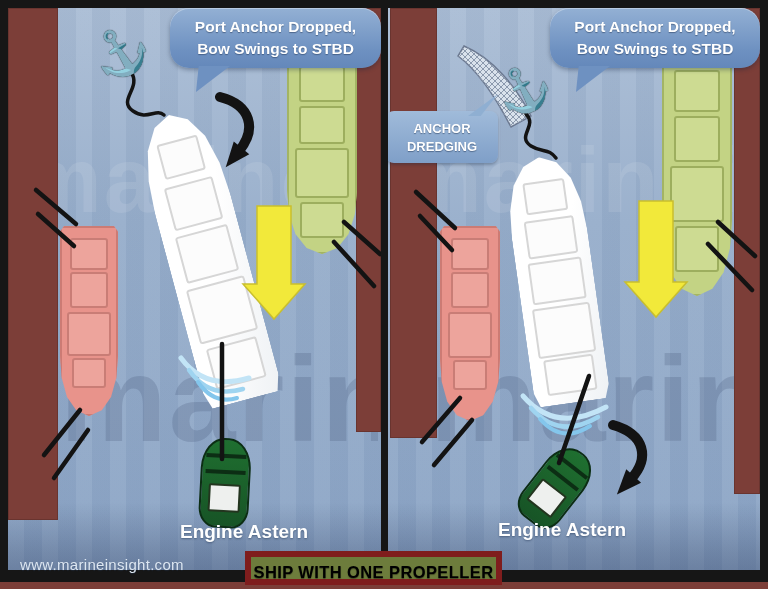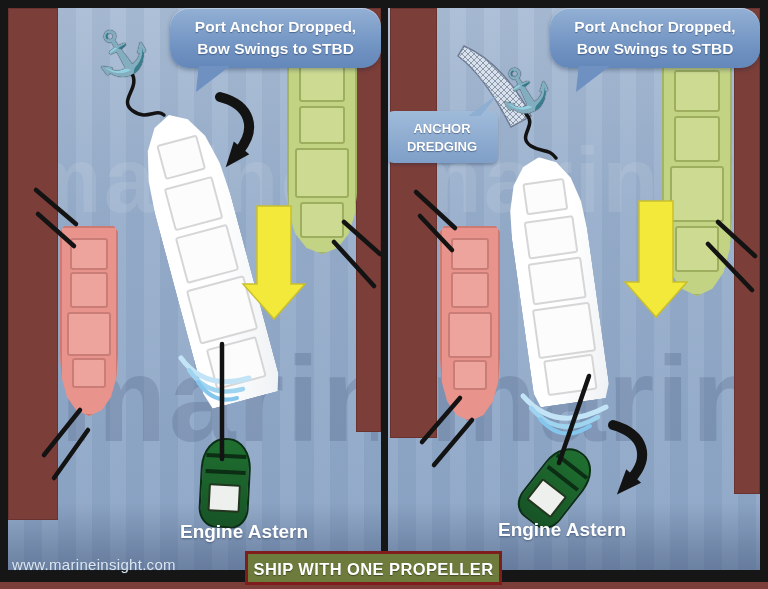--- a/index.html
+++ b/index.html
@@ -60,22 +60,22 @@
     z-index:7;border-radius:8px;color:#fff;font-weight:bold;text-align:center;
     background:linear-gradient(180deg,#a0bbda 0%,#7f9fc8 100%);
     box-shadow:0 2px 3px rgba(20,35,60,.3);
     font-size:13px;line-height:1.35;padding-top:9px;box-sizing:border-box;
     white-space:pre-line;text-shadow:0 1px 1px rgba(30,50,80,.5);
   }
   
   .frame{background:#161616;z-index:8;}
   #bottom-red{background:#7c3e38;z-index:8;}
   #banner{
-    z-index:9;background:#6d7c3c;border:3px solid #7f1d1d;box-sizing:border-box;
-    color:#ffffff;font-weight:bold;font-size:16.5px;text-align:center;line-height:30px;
+    z-index:9;background:#6d7c3c;border:6px solid #7f1d1d;box-sizing:border-box;
+    color:#000000;font-weight:bold;font-size:16.5px;text-align:center;line-height:30px;
     letter-spacing:.4px;text-shadow:0 1px 1px rgba(0,0,0,.4);
   }
   #website{z-index:9;color:#dde7f2;font-size:15px;letter-spacing:.3px;
            text-shadow:0 1px 1px rgba(40,60,90,.4);}
 </style>
 </head>
 <body>
 
 <div id="stage">
 
@@ -225,16 +225,16 @@
   <div class="abs caption" style="left:139px;top:521px;width:210px;">Engine Astern</div>
   <div class="abs caption" style="left:457px;top:519px;width:210px;">Engine Astern</div>
 
   <div class="abs frame" style="left:0;top:0;width:768px;height:8px;"></div>
   <div class="abs frame" style="left:0;top:0;width:8px;height:589px;"></div>
   <div class="abs frame" style="left:760px;top:0;width:8px;height:589px;"></div>
   <div class="abs frame" style="left:381px;top:0;width:7px;height:582px;"></div>
   <div class="abs frame" style="left:0;top:570px;width:768px;height:12px;"></div>
   <div class="abs" id="bottom-red" style="left:0;top:582px;width:768px;height:7px;"></div>
 
-  <div class="abs" id="website" style="left:12px;top:556px;">www.marineinsight.com</div>
+  <div class="abs" id="website" style="left:20px;top:556px;">www.marineinsight.com</div>
   <div class="abs" id="banner" style="left:245px;top:551px;width:257px;height:34px;">SHIP WITH ONE PROPELLER</div>
 
 </div>
 
 </body></html>

